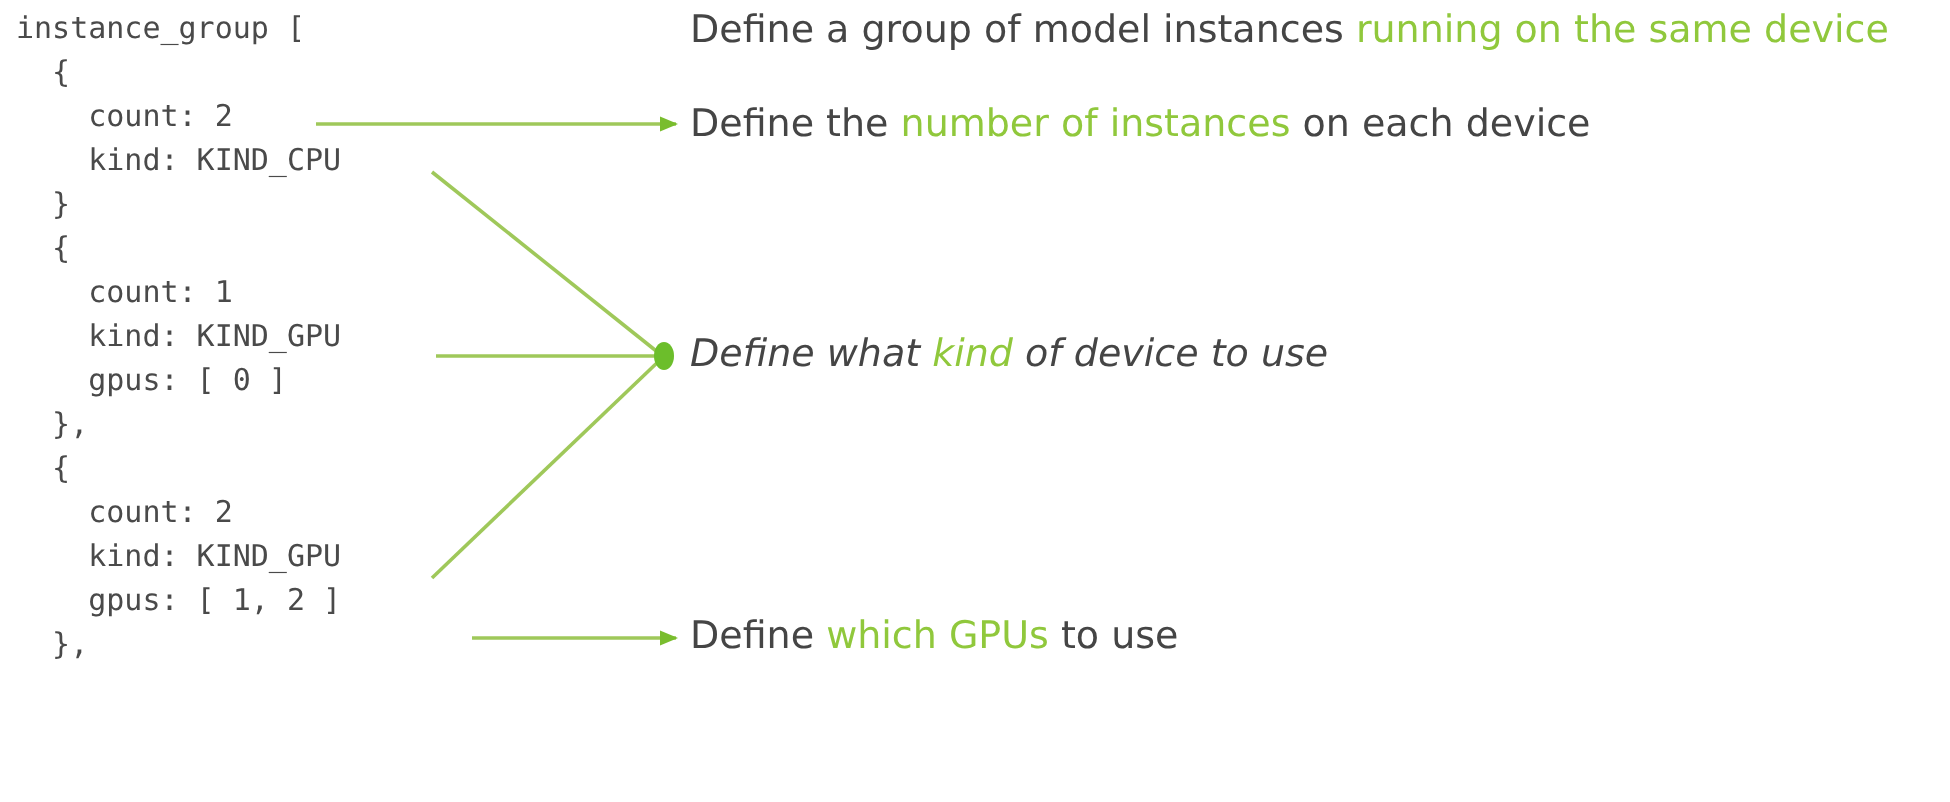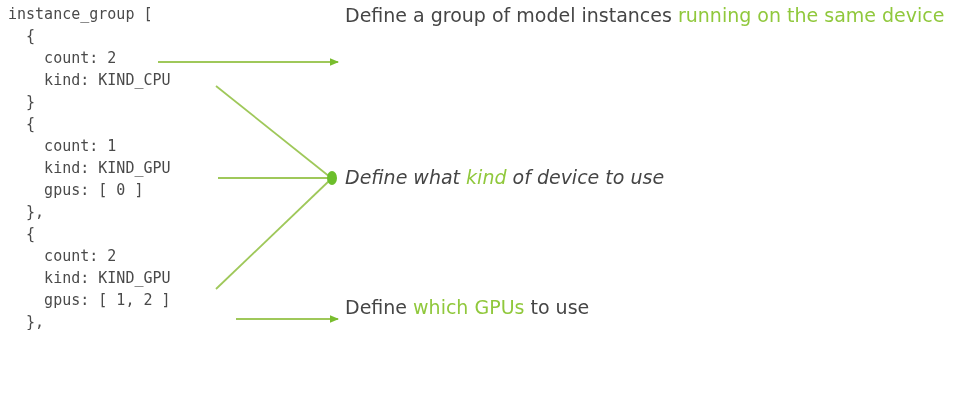--- a/index.html
+++ b/index.html
@@ -39,21 +39,21 @@
     font-size: 19px;
     line-height: 22px;
     color: #454545;
     white-space: nowrap;
     text-align: center;
   }
   .hl { color: #90c83c; }
   #annotation-1 { left: 345px; top: 4px; }
   #annotation-2 { left: 345px; top: 51px; }
   #annotation-3 { left: 345px; top: 166px; font-style: italic; }
-  #annotation-4 { left: 345px; top: 296px; }
+  #annotation-4 { left: 345px; top: 307px; }
 
   
   #connectors {
     position: absolute;
     left: 0;
     top: 0;
     width: 975px;
     height: 401px;
     pointer-events: none;
   }
@@ -75,16 +75,17 @@
         <line x1="158" y1="62" x2="338" y2="62" stroke="#9fc85a" stroke-width="1.8" marker-end="url(#ah)"></line>
         <line x1="216" y1="86" x2="330" y2="177" stroke="#9fc85a" stroke-width="1.8"></line>
         <line x1="218" y1="178" x2="330" y2="178" stroke="#9fc85a" stroke-width="1.8"></line>
         <line x1="216" y1="289" x2="330" y2="180" stroke="#9fc85a" stroke-width="1.8"></line>
         <line x1="236" y1="319" x2="338" y2="319" stroke="#9fc85a" stroke-width="1.8" marker-end="url(#ah)"></line>
         <ellipse cx="332" cy="178" rx="5" ry="7" fill="#6cbe2b"></ellipse>
       </g>
   </svg>
 
   <div class="annotation" id="annotation-1"><span>Define a group of model instances </span><span class="hl">running on the same device</span></div>
+  <div class="annotation" id="annotation-2"><span>Define the </span><span class="hl">number of instances</span><span> on each device</span></div>
   <div class="annotation" id="annotation-3"><span>Define what </span><span class="hl">kind</span><span> of device to use</span></div>
   <div class="annotation" id="annotation-4"><span>Define </span><span class="hl">which GPUs</span><span> to use</span></div>
 
 </div>
 
 </body></html>

